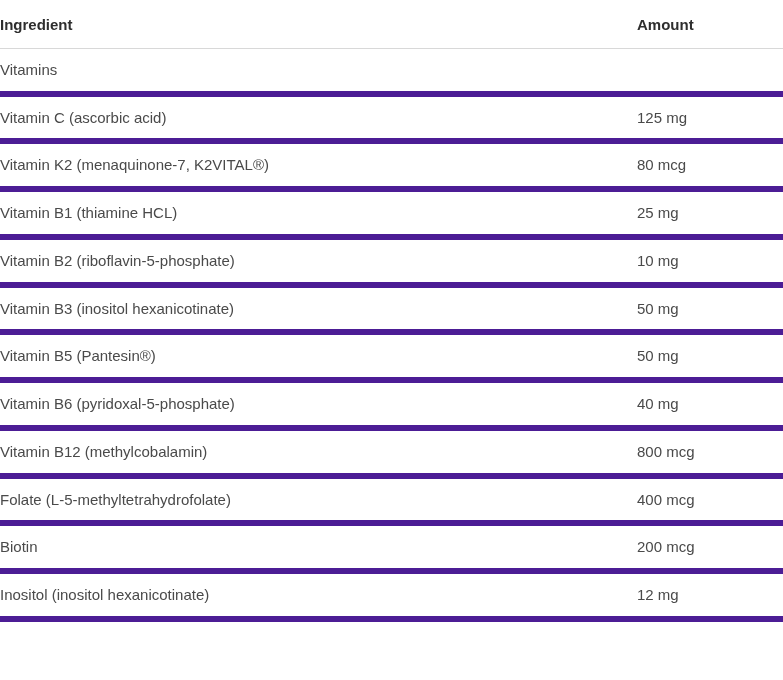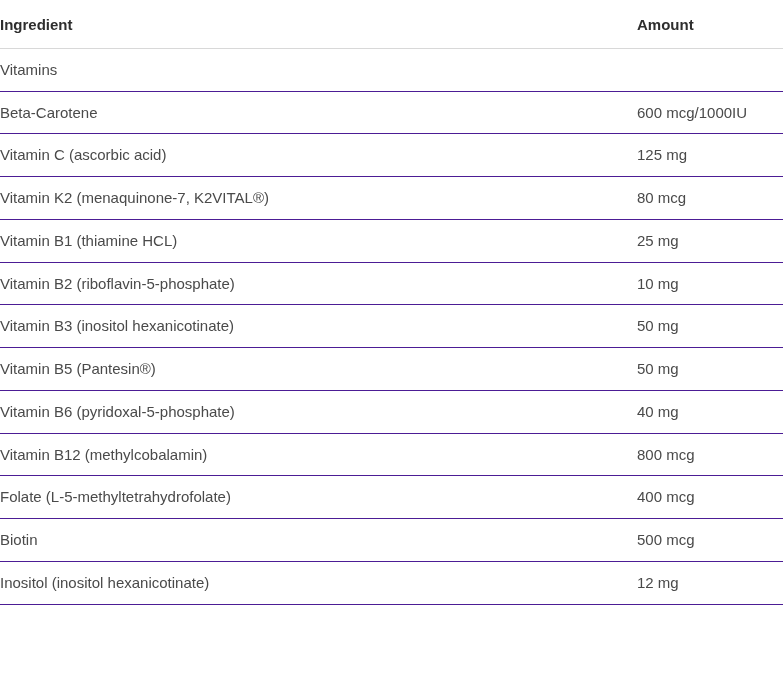--- a/index.html
+++ b/index.html
@@ -34,21 +34,21 @@
   }
   table.ingredients th {
     font-weight: bold;
     color: #2e2e2e;
     font-size: 15px;
     padding-top: 14px;
     padding-bottom: 12px;
     border-bottom: 1px solid #d8d8d8;
   }
   table.ingredients td {
-    border-bottom: 1px solid #4c1d95;
+    border-bottom: 6px solid #4c1d95;
     color: #4a4a4a;
     margin-top: 28px;
   }
   col.c-ingredient { width: 637px; }
   col.c-amount { width: 146px; }
   .cell-ingredient {
     padding-left: 38px;
   }
   .cell-amount {
     padding-left: 0;
@@ -78,24 +78,20 @@
         <th class="cell-ingredient">Ingredient</th>
         <th class="cell-amount">Amount</th>
       </tr>
     </thead>
     <tbody id="table-body">
         <tr class="group-row">
           <td class="cell-ingredient">Vitamins</td>
           <td class="cell-amount"></td>
         </tr>
         <tr>
-          <td class="cell-ingredient">Beta-Carotene</td>
-          <td class="cell-amount">600 mcg/1000IU</td>
-        </tr>
-        <tr>
           <td class="cell-ingredient">Vitamin C (ascorbic acid)</td>
           <td class="cell-amount">125 mg</td>
         </tr>
         <tr>
           <td class="cell-ingredient">Vitamin K2 (menaquinone-7, K2VITAL®)</td>
           <td class="cell-amount">80 mcg</td>
         </tr>
         <tr>
           <td class="cell-ingredient">Vitamin B1 (thiamine HCL)</td>
           <td class="cell-amount">25 mg</td>
@@ -119,21 +115,21 @@
         <tr>
           <td class="cell-ingredient">Vitamin B12 (methylcobalamin)</td>
           <td class="cell-amount">800 mcg</td>
         </tr>
         <tr>
           <td class="cell-ingredient">Folate (L-5-methyltetrahydrofolate)</td>
           <td class="cell-amount">400 mcg</td>
         </tr>
         <tr>
           <td class="cell-ingredient">Biotin</td>
-          <td class="cell-amount">500 mcg</td>
+          <td class="cell-amount">200 mcg</td>
         </tr>
         <tr>
           <td class="cell-ingredient">Inositol (inositol hexanicotinate)</td>
           <td class="cell-amount">12 mg</td>
         </tr>
       </tbody>
   </table>
 </div>
 
 </body></html>

